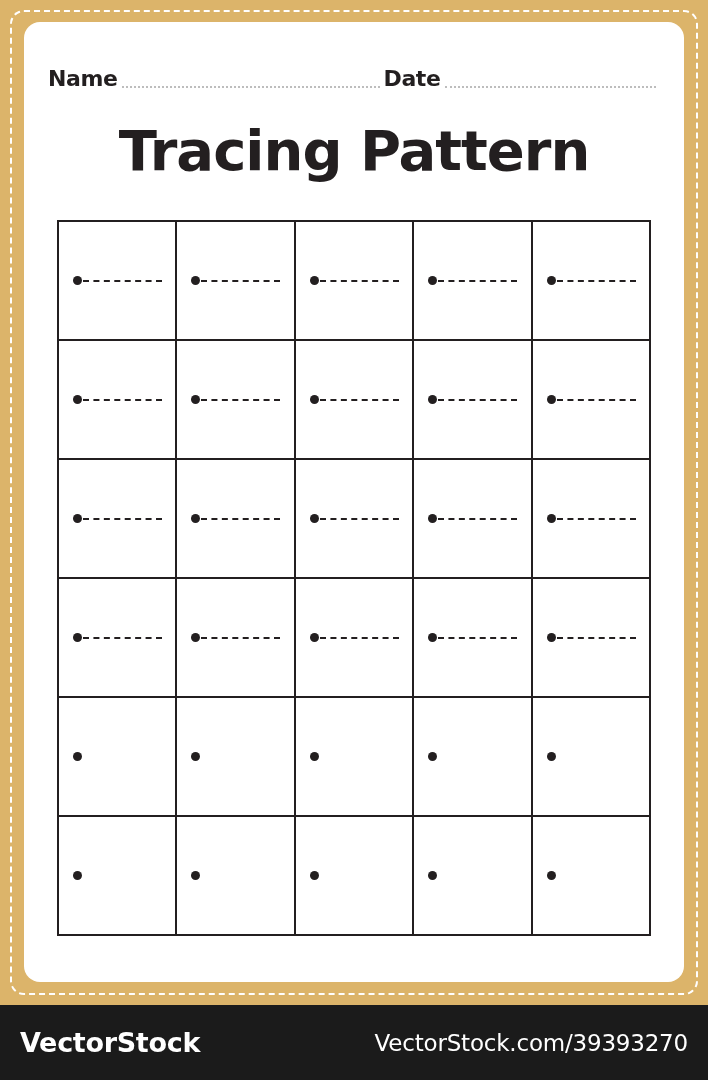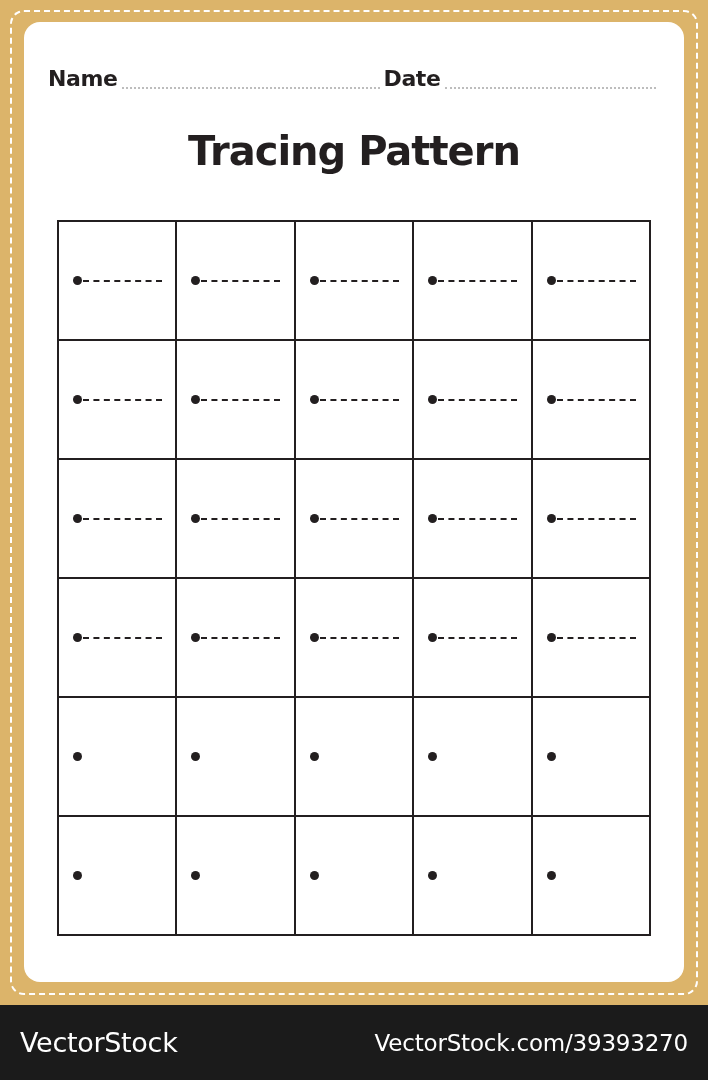--- a/index.html
+++ b/index.html
@@ -51,25 +51,25 @@
     height: 960px;
     background: #ffffff;
     border-radius: 16px;
     box-sizing: border-box;
   }
 
   
   .namedate {
     position: absolute;
     left: 24px;
-    top: 36px;
+    top: 44px;
     width: 612px;
     height: 34px;
     display: flex;
-    align-items: flex-end;
+    align-items: flex-start;
   }
   .nd-label {
     font-family: "DejaVu Sans", sans-serif;
     font-weight: bold;
     font-size: 22px;
     color: #231f20;
     letter-spacing: -0.4px;
     white-space: nowrap;
     line-height: 26px;
   }
@@ -84,21 +84,21 @@
 
   
   .title {
     position: absolute;
     left: 0;
     top: 92px;
     width: 660px;
     text-align: center;
     font-family: "DejaVu Sans", sans-serif;
     font-weight: bold;
-    font-size: 40px;
+    font-size: 56px;
     line-height: 74px;
     color: #231f20;
     letter-spacing: -1px;
   }
 
   
   .grid {
     position: absolute;
     left: 33px;
     top: 198px;
@@ -150,21 +150,21 @@
     background: #1b1b1b;
     display: flex;
     align-items: center;
     justify-content: space-between;
     box-sizing: border-box;
     padding: 0 20px;
   }
   .footer-brand {
     color: #ffffff;
     font-family: "DejaVu Sans", sans-serif;
-    font-weight: normal;
+    font-weight: bold;
     font-size: 27px;
     letter-spacing: -0.3px;
   }
   .footer-id {
     color: #ffffff;
     font-family: "DejaVu Sans", sans-serif;
     font-size: 23px;
     letter-spacing: -0.2px;
   }
 </style>

